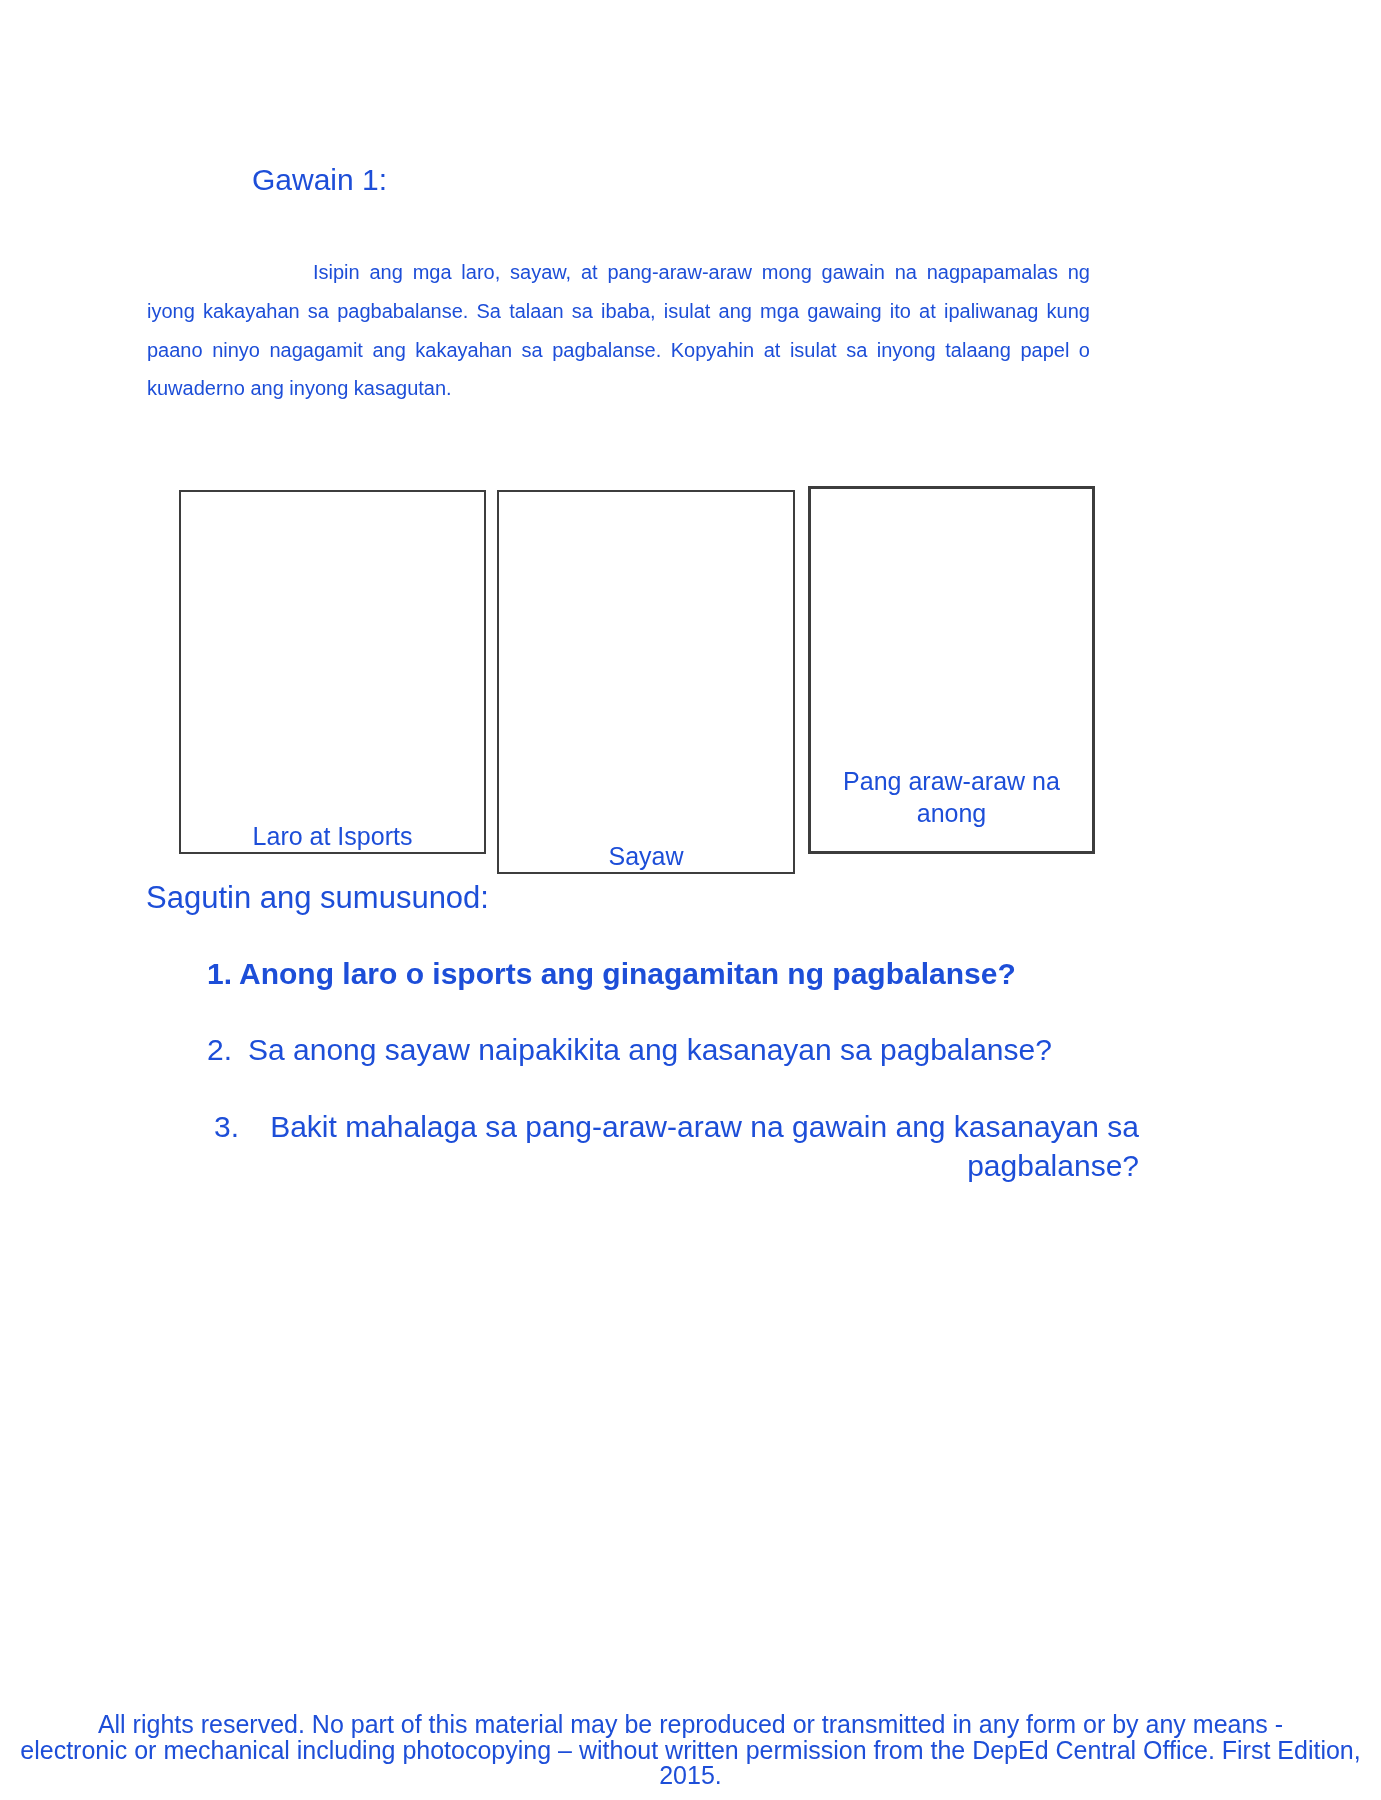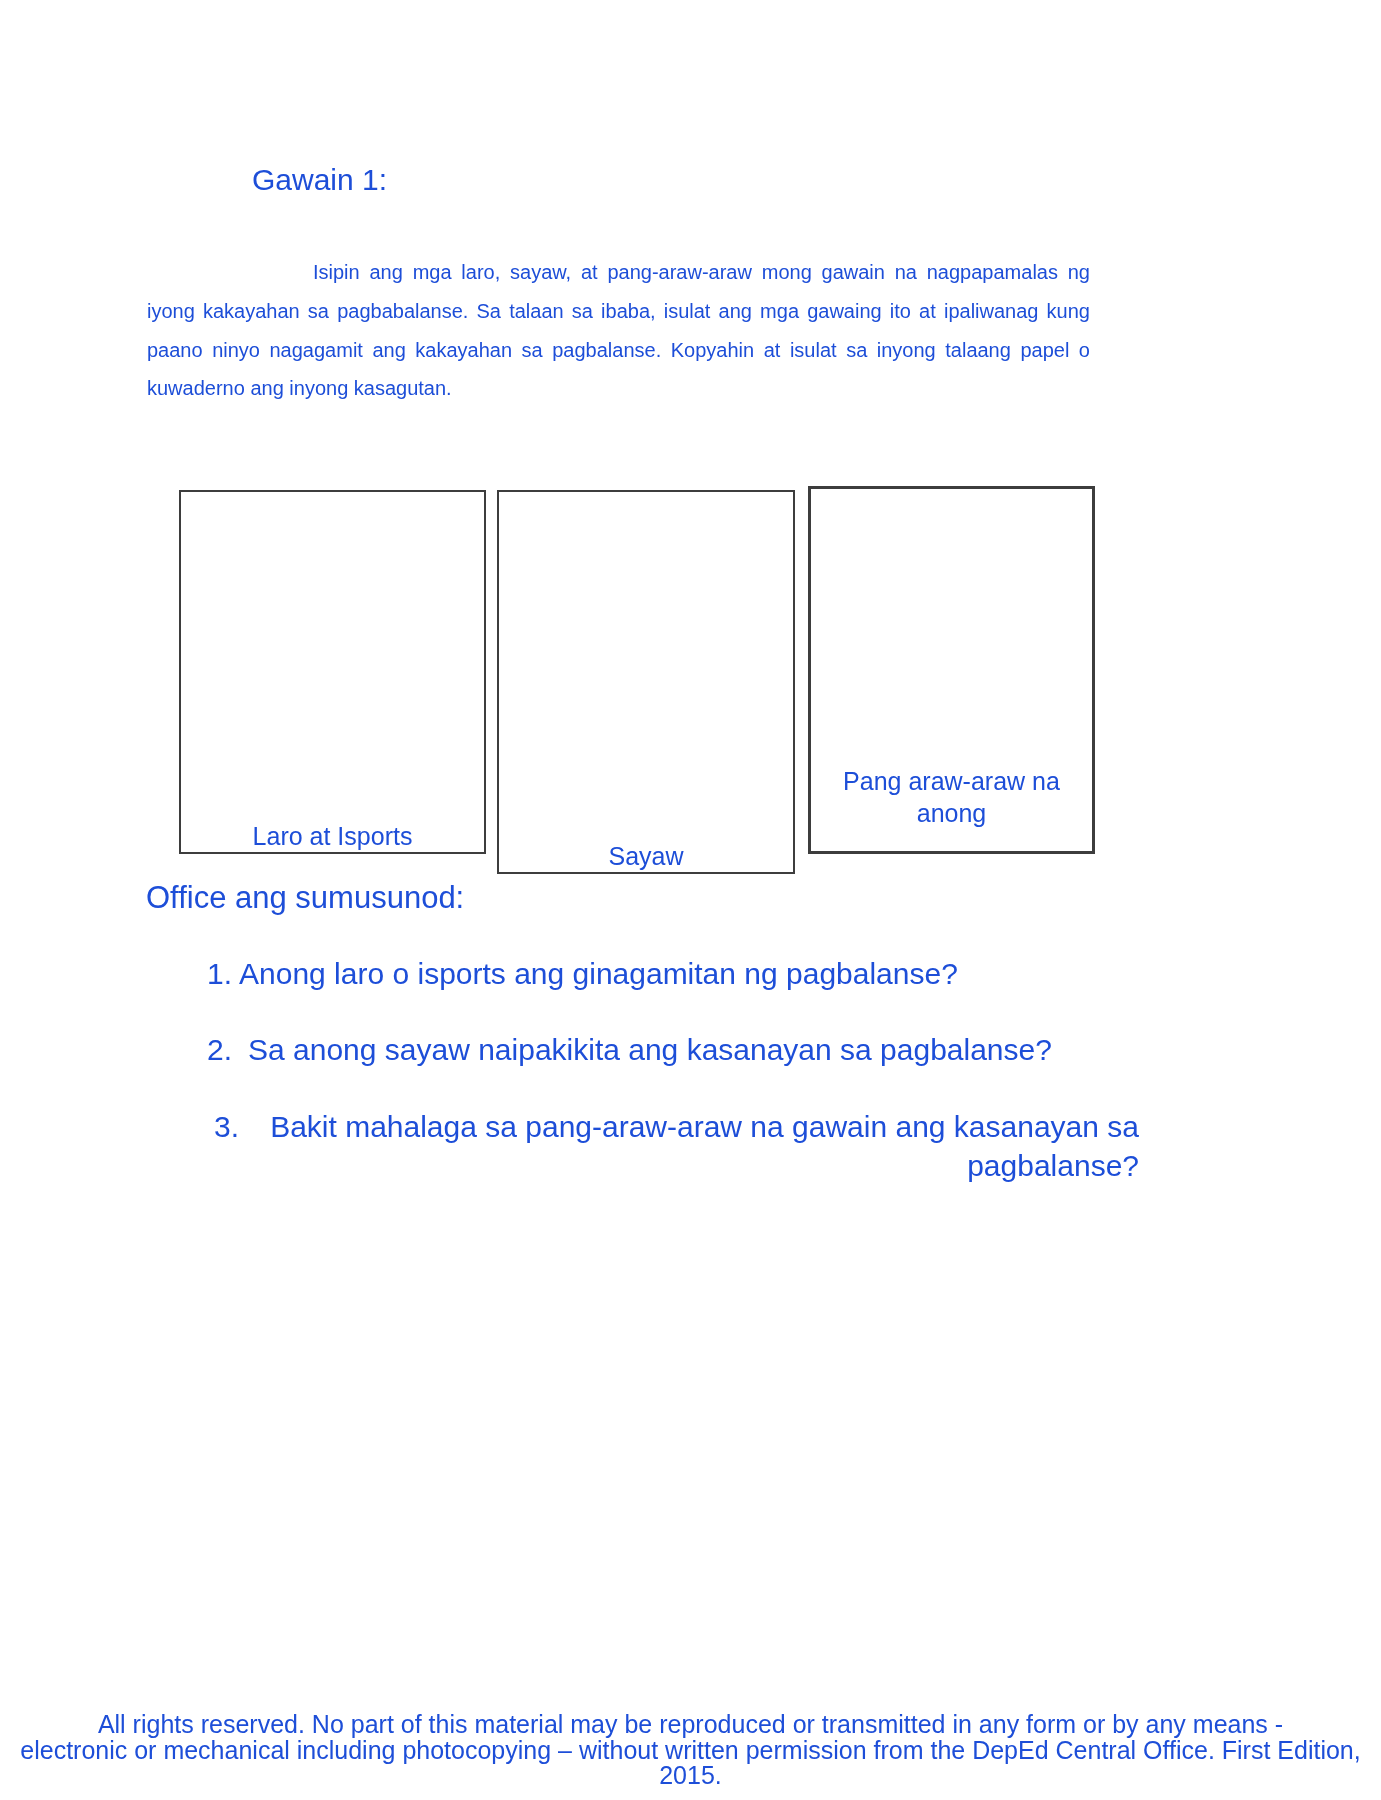--- a/index.html
+++ b/index.html
@@ -38,21 +38,21 @@
   }
   .box-3 .box-label{padding-bottom:22px;width:240px;}
   .prompt{
     position:absolute;left:146px;top:878px;
     font-size:31px;line-height:40px;
   }
   .question{
     position:absolute;left:207px;
     font-size:30px;line-height:38.75px;
   }
-  .q-1{top:955px;}
+  .q-1{top:955px;font-weight:bold;}
   .q-2{top:1031px;}
   .q-3{top:1108px;text-align:right;}
   .q-num{display:inline-block;width:32px;vertical-align:top;}
   .q-text{display:inline-block;vertical-align:top;max-width:960px;}
   .q-2 .q-text{padding-left:9px;}
   .q-3 .q-text{width:900px;}
   .page-number{
     position:absolute;left:0;top:1651px;width:100%;
     text-align:center;font-size:30px;line-height:34px;
   }
@@ -75,21 +75,21 @@
       <div class="box-label">Laro at Isports</div>
     </div>
     <div class="activity-box box-2">
       <div class="box-label">Sayaw</div>
     </div>
     <div class="activity-box box-3">
       <div class="box-label">Pang araw-araw na anong</div>
     </div>
   </div>
 
-  <div class="prompt">Office ang sumusunod:</div>
+  <div class="prompt">Sagutin ang sumusunod:</div>
 
   <div class="question q-1">
     <span class="q-num">1.</span><span class="q-text">Anong laro o isports ang ginagamitan ng pagbalanse?</span>
   </div>
 
   <div class="question q-2">
     <span class="q-num">2.</span><span class="q-text">Sa anong sayaw naipakikita ang kasanayan sa pagbalanse?</span>
   </div>
 
   <div class="question q-3">

